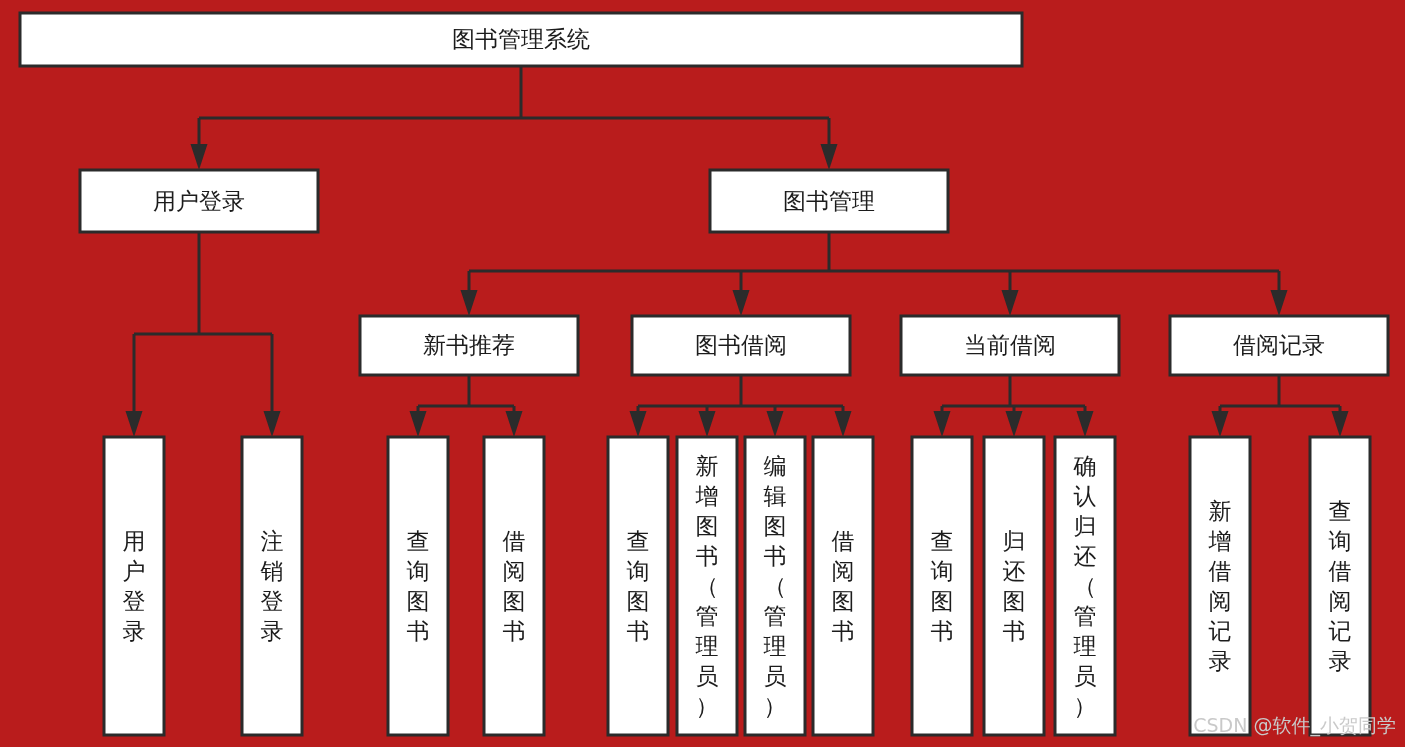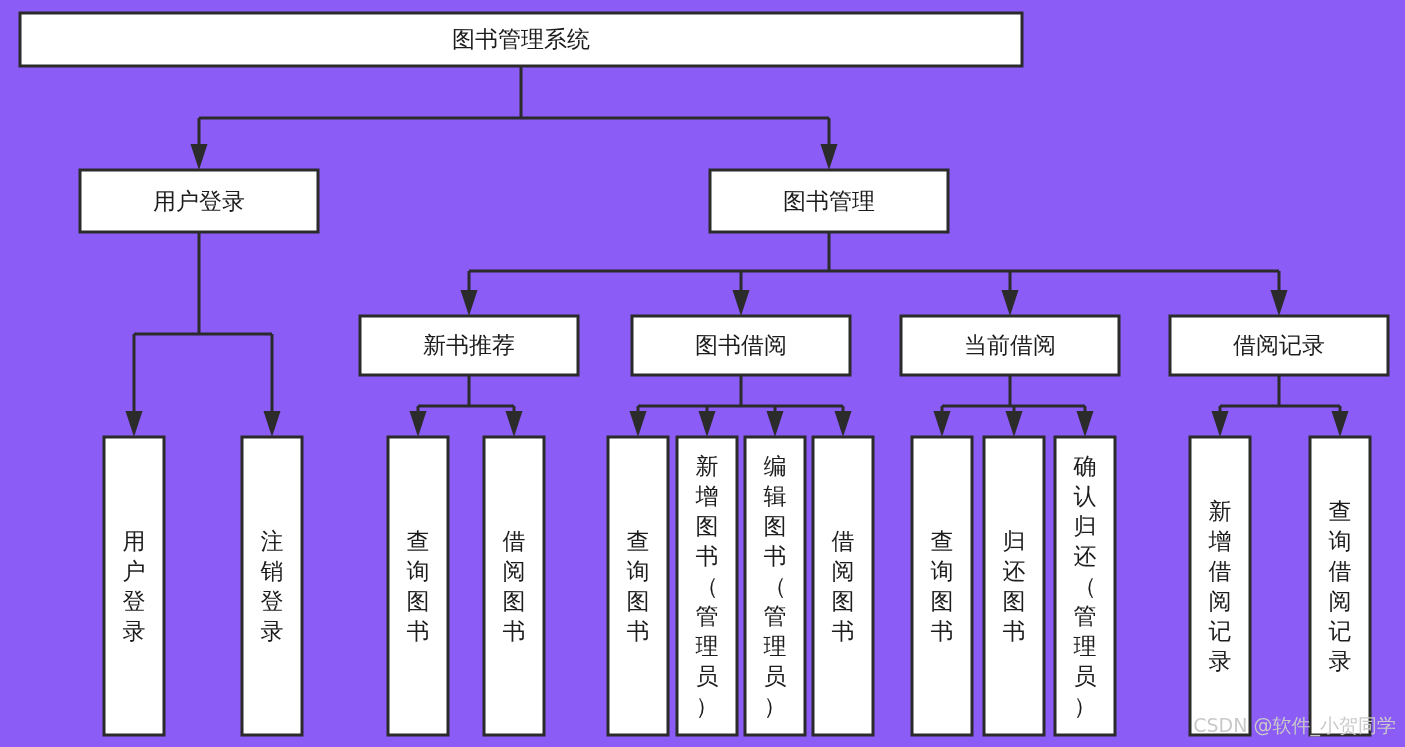--- a/index.html
+++ b/index.html
@@ -11,21 +11,21 @@
   body {
     width: 1405px;
     height: 747px;
     overflow: hidden;
     font-family: "DejaVu Sans", "Liberation Sans", sans-serif;
   }
   #diagram-root {
     position: relative;
     width: 1405px;
     height: 747px;
-    background: #8b5cf6;
+    background: #b91c1c;
   }
   svg.diagram-canvas {
     position: absolute;
     left: 0;
     top: 0;
     width: 1405px;
     height: 747px;
     display: block;
   }
   .node-box {

